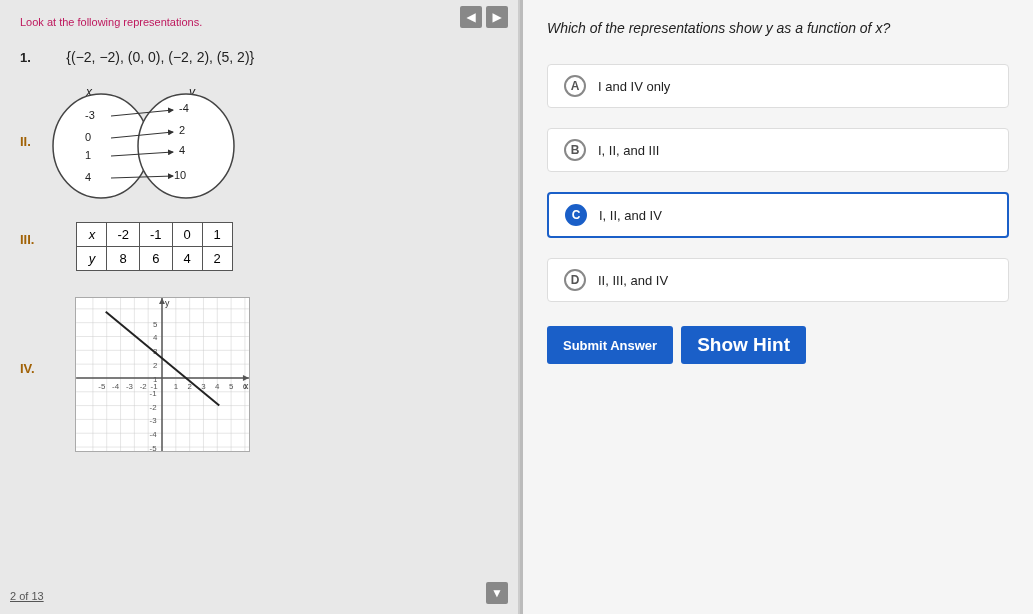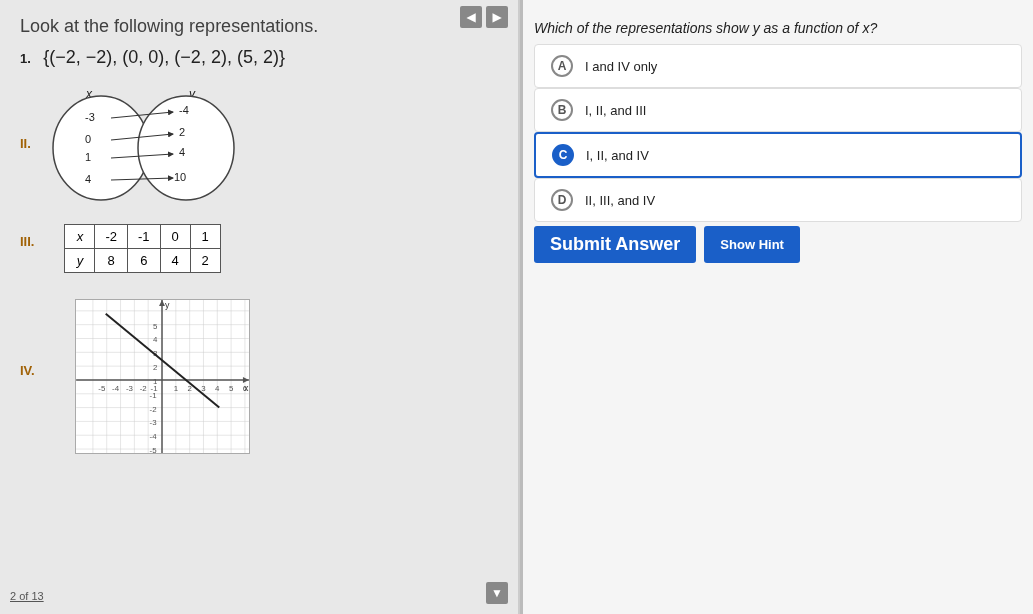--- a/index.html
+++ b/index.html
@@ -16,36 +16,36 @@
     .left-panel {
       width: 520px;
       background: #e8e8e8;
       padding: 16px 20px;
       overflow-y: auto;
       border-right: 2px solid #ccc;
       position: relative;
     }
 
     .intro-text {
-      font-size: 18px;
-      color: #404040;
-      margin-bottom: 10px;
+      font-size: 11px;
+      color: #be185d;
+      margin-bottom: 20px;
     }
 
     .problem-label {
       font-size: 13px;
       font-weight: bold;
       color: #222;
       margin-bottom: 4px;
     }
 
     .set-notation {
-      font-size: 18px;
+      font-size: 14px;
       color: #222;
-      margin-left: 8px;
+      margin-left: 31px;
       margin-bottom: 16px;
     }
 
     
     .section {
       margin-bottom: 18px;
     }
 
     .roman-label {
       font-size: 13px;
@@ -152,24 +152,24 @@
     
     .divider {
       width: 3px;
       background: #bbb;
     }
 
     
     .right-panel {
       flex: 1;
       background: #f5f5f5;
-      padding: 20px 11px;
+      padding: 20px 24px;
       display: flex;
       flex-direction: column;
-      gap: 0;
+      gap: 20px;
     }
 
     .question-text {
       font-size: 14px;
       color: #222;
       margin-bottom: 8px;
       font-style: italic;
     }
 
     .question-text em {
@@ -220,32 +220,32 @@
       display: flex;
       gap: 8px;
       margin-top: 4px;
     }
 
     .btn-submit {
       background: #1a5fc8;
       color: white;
       border: none;
       padding: 8px 16px;
-      font-size: 18px;
+      font-size: 13px;
       font-weight: bold;
       border-radius: 3px;
       cursor: pointer;
     }
 
     .btn-hint {
       background: #1a5fc8;
       color: white;
       border: none;
       padding: 8px 16px;
-      font-size: 13px;
+      font-size: 19px;
       font-weight: bold;
       border-radius: 3px;
       cursor: pointer;
     }
 
   </style>
 </head>
 <body>
 
 <div class="left-panel">
@@ -298,21 +298,21 @@
             <marker id="arrow" markerWidth="6" markerHeight="6" refX="5" refY="3" orient="auto">
               <path d="M0,0 L6,3 L0,6 Z" fill="#333"></path>
             </marker>
           </defs>
         </svg>
       </div>
     </div>
   </div>
 
   <div class="section">
-    <div style="display:flex; align-items:flex-start; gap:0;">
+    <div style="display:flex; align-items:flex-start; gap:12px;">
       <span class="roman-label" style="margin-top:10px;">III.</span>
       <div class="table-container">
         <table class="data-table">
           <tbody>
               <tr>
             <td class="header-cell"><em>x</em></td>
             <td>-2</td>
             <td>-1</td>
             <td>0</td>
             <td>1</td>

